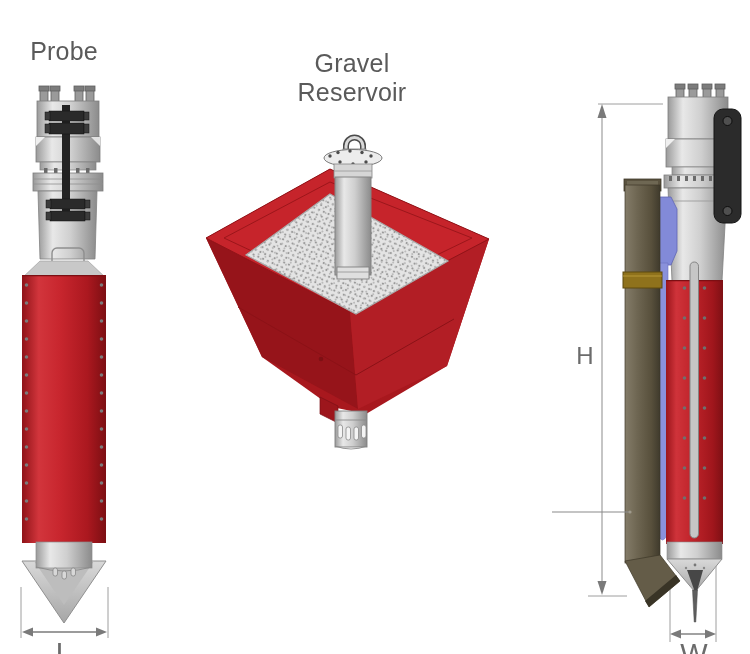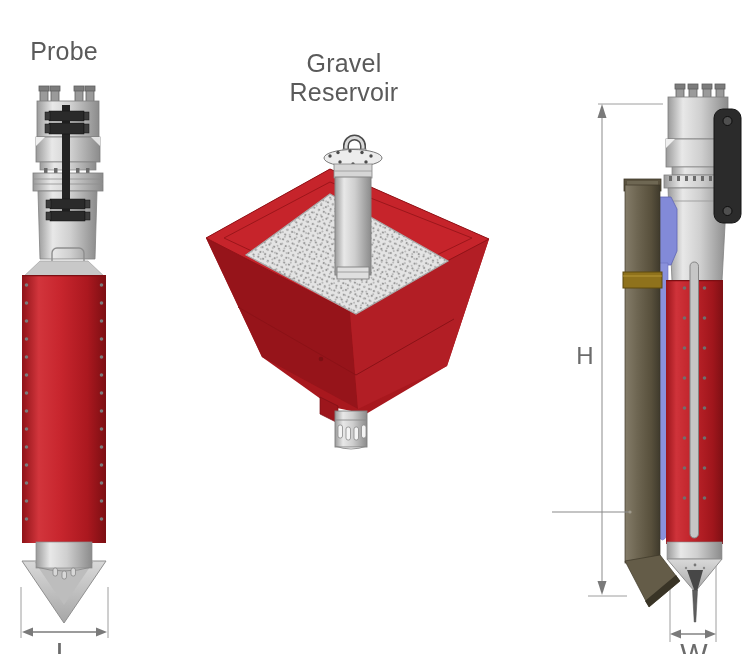--- a/index.html
+++ b/index.html
@@ -283,21 +283,21 @@
   </g>
 
   <g>
     <line x1="552" y1="487" x2="630" y2="487" stroke="#8a8a8a" stroke-width="1.2"></line>
     <circle cx="630" cy="487" r="1.6" fill="#9f9a8c"></circle>
   </g>
 </svg>
 
 <div class="lbl title" style="left:14px;top:12px;width:100px;">Probe</div>
 
-<div class="lbl title" style="left:274px;top:24px;width:140px;">Gravel Reservoir</div>
+<div class="lbl title" style="left:282px;top:24px;width:140px;">Gravel Reservoir</div>
 
 
 <div class="lbl h-lbl" style="left:570px;top:317px;width:30px;">H</div>
 
 <div class="lbl dimlbl" style="left:44px;top:612px;width:40px;">L</div>
 
 <div class="lbl dimlbl" style="left:674px;top:613px;width:40px;">W</div>
 
 
 </div>

